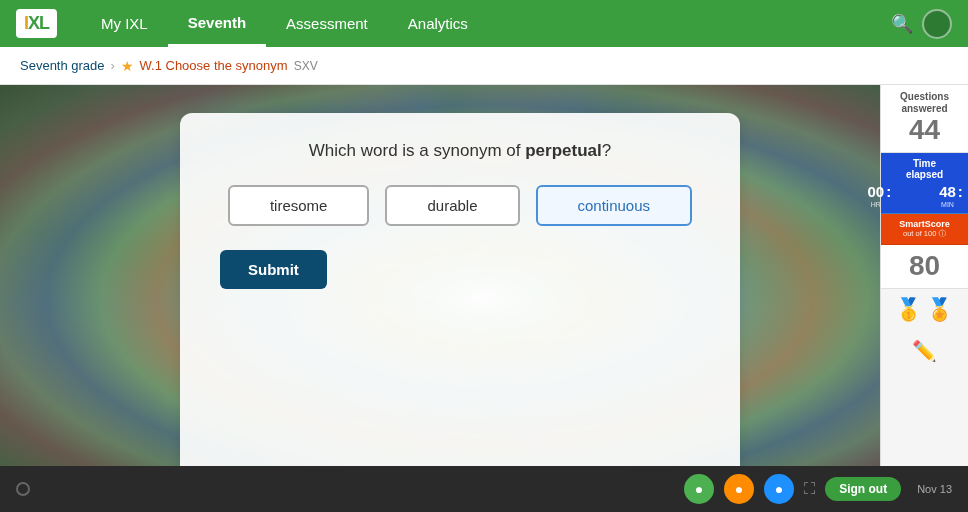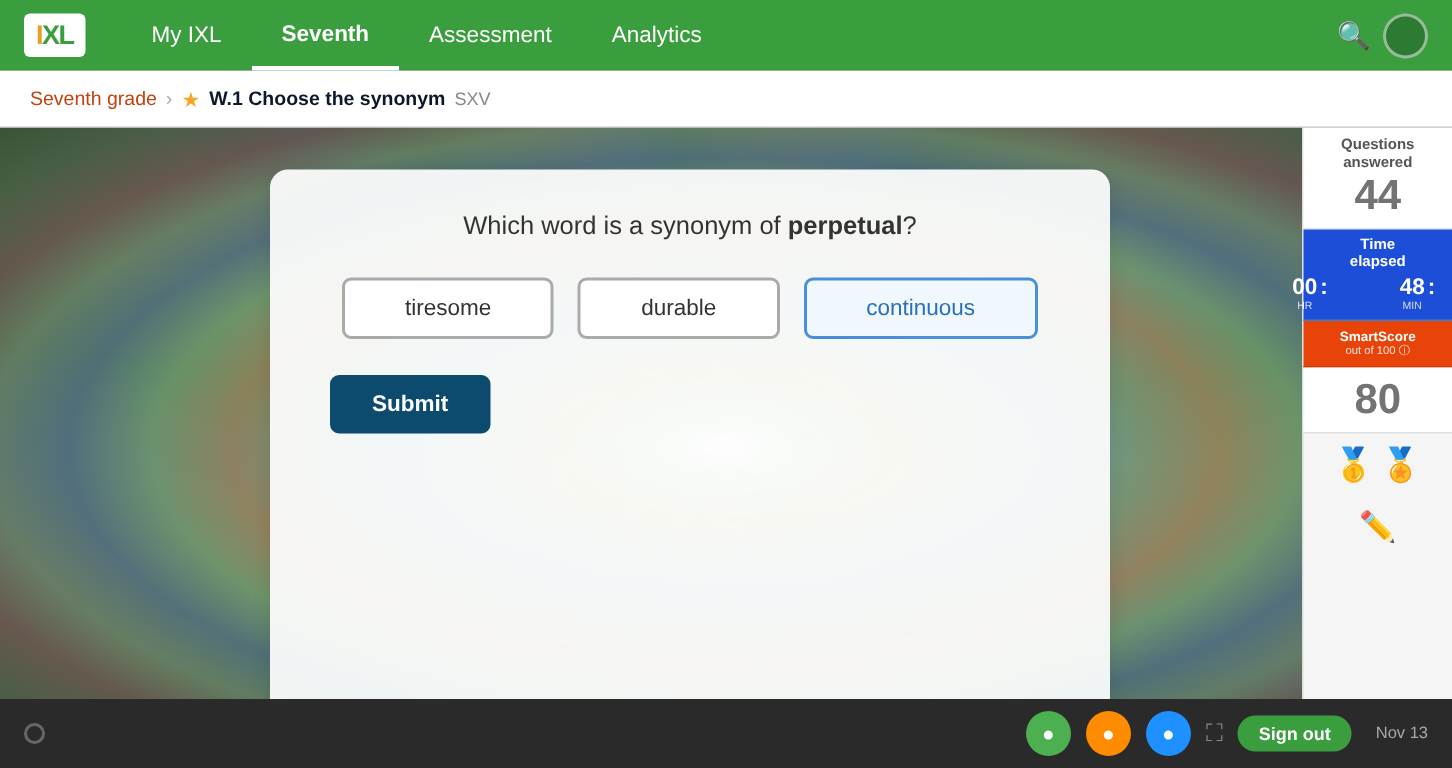--- a/index.html
+++ b/index.html
@@ -74,33 +74,33 @@
       height: 38px;
       display: flex;
       align-items: center;
       padding: 0 20px;
       gap: 6px;
       border-bottom: 1px solid #e0e0e0;
       font-size: 13px;
       color: #555;
     }
     .breadcrumb-link {
-      color: #c2410c;
+      color: #0c4a6e;
       text-decoration: none;
     }
     .breadcrumb-sep {
       color: #aaa;
     }
     .breadcrumb-star {
       color: #f5a623;
       font-size: 14px;
     }
     .breadcrumb-current {
-      color: #0f172a;
-      font-weight: 700;
+      color: #c2410c;
+      font-weight: 400;
     }
     .breadcrumb-code {
       color: #888;
       font-size: 12px;
     }
 
     
     .main-area {
       display: flex;
       height: calc(512px - 47px - 38px);
@@ -196,21 +196,21 @@
       font-weight: 600;
       cursor: pointer;
       display: block;
     }
 
     
     .right-panel {
       position: absolute;
       right: 0;
       top: 0;
-      width: 100px;
+      width: 88px;
       height: 100%;
       background: #f5f5f5;
       display: flex;
       flex-direction: column;
       align-items: center;
       padding-top: 0;
       border-left: 1px solid #ddd;
       z-index: 10;
     }
 

